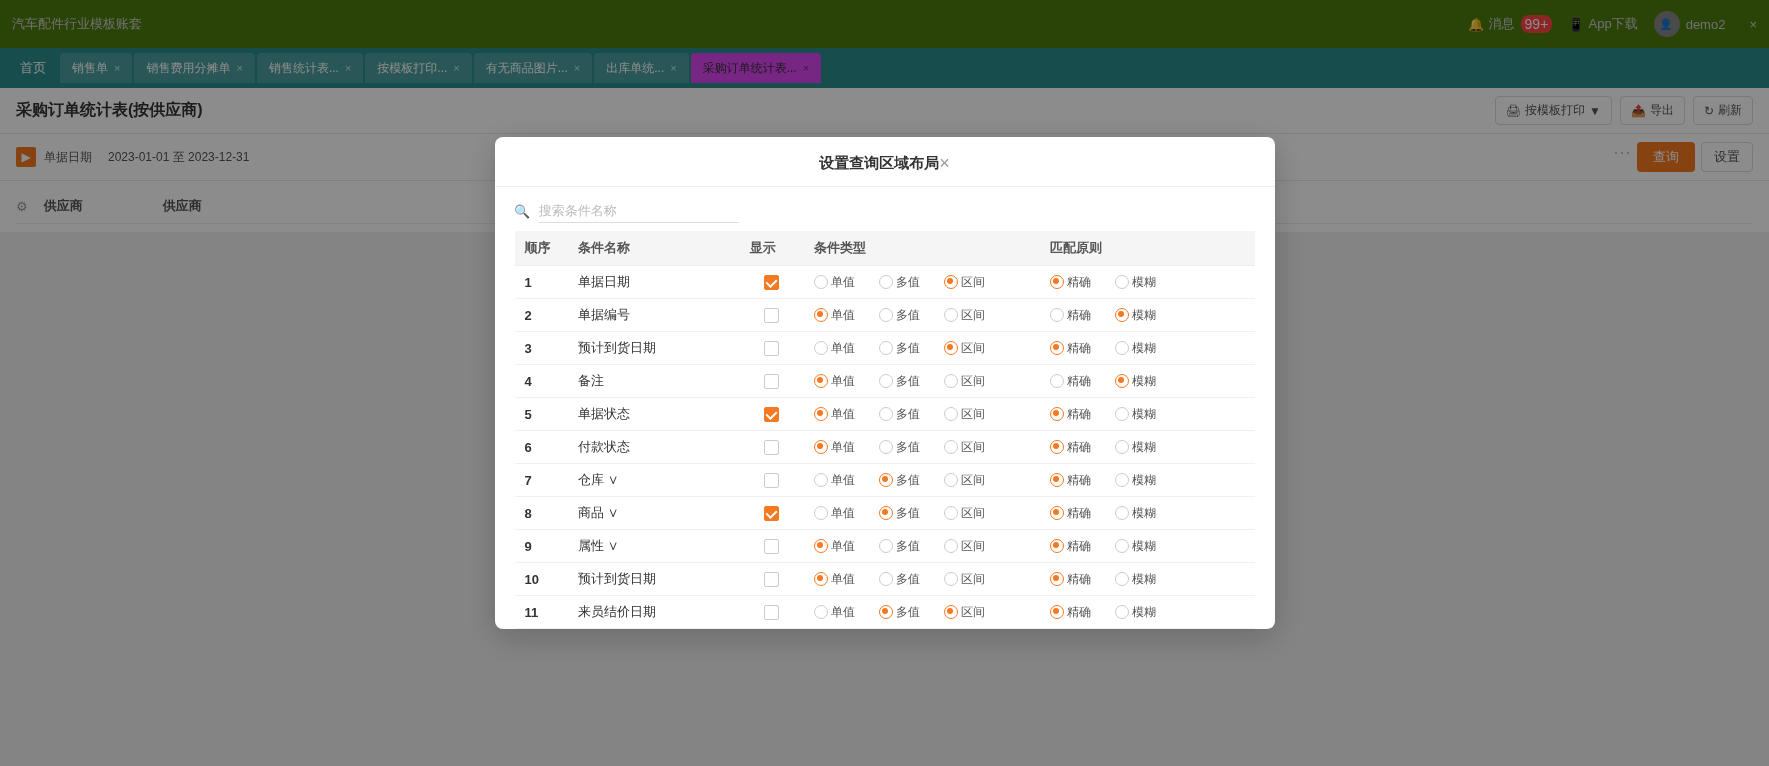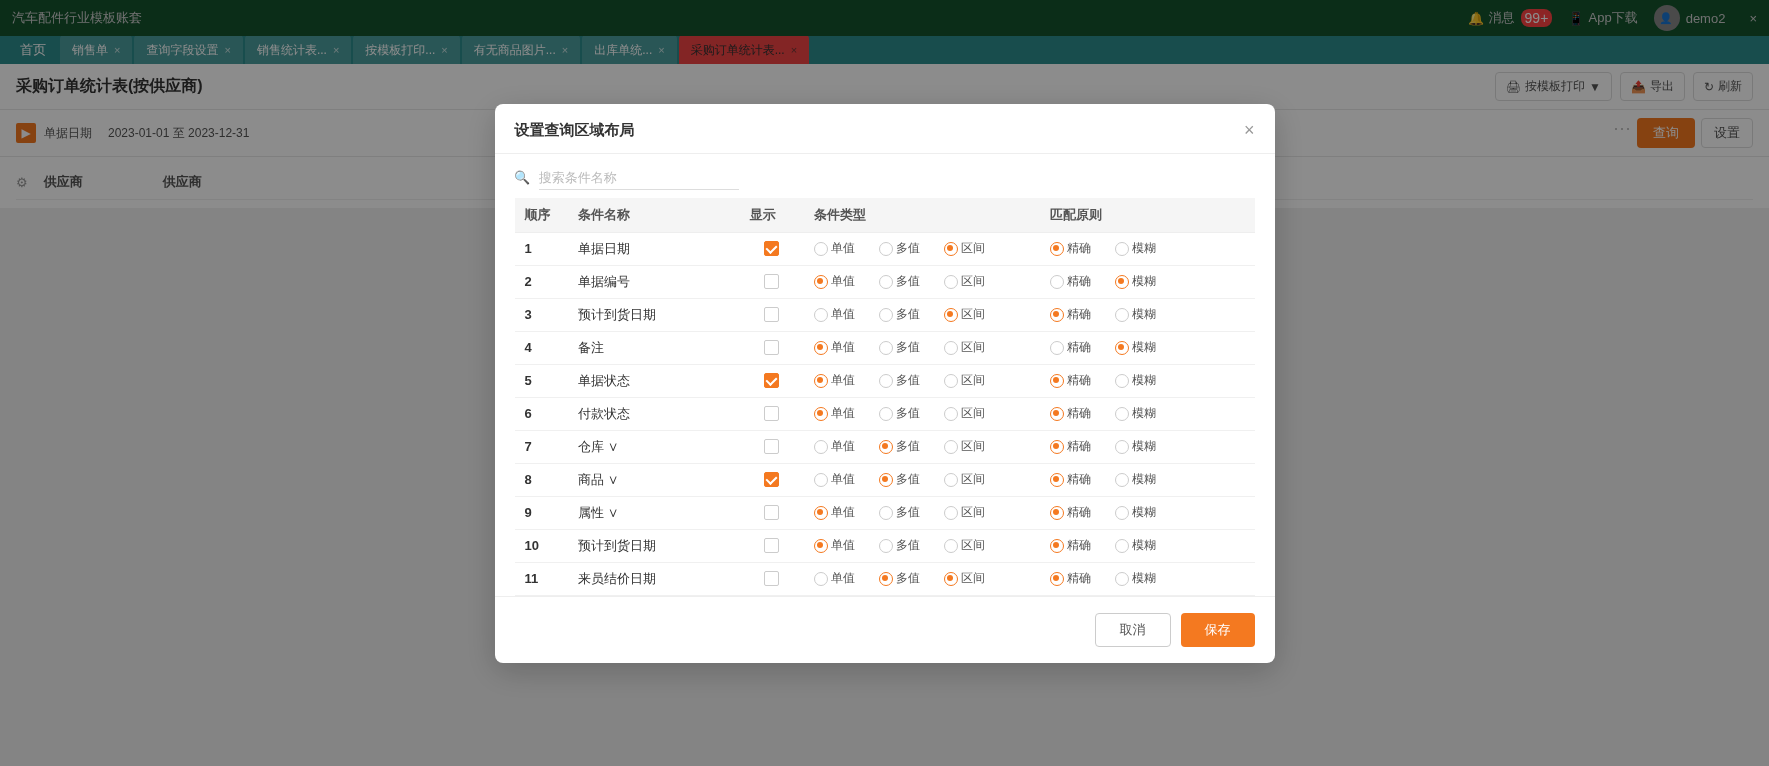--- a/index.html
+++ b/index.html
@@ -1,21 +1,21 @@
 <!DOCTYPE html>
 <html><head>
   <meta charset="utf-8">
   <style>
     * { box-sizing: border-box; margin: 0; padding: 0; }
     body { font-family: "Microsoft YaHei", "PingFang SC", Arial, sans-serif; font-size: 13px; background: #f0f0f0; }
 
     
     .top-bar {
-      background: #14532d;
-      height: 36px;
+      background: #4d7c0f;
+      height: 48px;
       display: flex;
       align-items: center;
       padding: 4px 12px;
       color: #ccc;
       font-size: 13px;
     }
     .top-bar .app-name { flex: 1; color: #ccc; }
     .top-bar .top-actions { display: flex; align-items: center; gap: 16px; color: #ccc; font-size: 13px; }
     .top-bar .badge {
       background: #ff4444;
@@ -31,39 +31,39 @@
       border-radius: 50%;
       background: #888;
       display: flex; align-items: center; justify-content: center;
       color: white; font-size: 11px;
     }
     .top-bar .close-top { color: #ccc; cursor: pointer; margin-left: 8px; }
 
     
     .tab-bar {
       background: #2d8c8c;
-      height: 28px;
+      height: 40px;
       display: flex;
       align-items: center;
       padding: 7px 8px;
       gap: 2px;
       overflow: hidden;
     }
     .tab-item {
       background: rgba(255,255,255,0.15);
       color: white;
       padding: 4px 12px;
       border-radius: 4px 4px 0 0;
       font-size: 12px;
       cursor: pointer;
       display: flex; align-items: center; gap: 6px;
       white-space: nowrap;
       height: 30px;
     }
-    .tab-item.active { background: #ef4444; color: #333; text-align: right; }
+    .tab-item.active { background: #d946ef; color: #333; text-align: right; }
     .tab-item .tab-close { color: inherit; font-size: 11px; opacity: 0.7; }
     .tab-home { color: white; padding: 4px 12px; font-size: 13px; cursor: pointer; }
 
     
     .page-header {
       background: white;
       padding: 8px 16px;
       border-bottom: 1px solid #e8e8e8;
       display: flex;
       align-items: center;
@@ -133,21 +133,21 @@
       border-radius: 8px;
       width: 780px;
       max-height: 680px;
       display: flex;
       flex-direction: column;
       box-shadow: 0 8px 32px rgba(0,0,0,0.2);
     }
     .dialog-header {
       display: flex;
       align-items: center;
-      justify-content: space-between;
+      justify-content: center;
       padding: 16px 20px 12px;
       border-bottom: 1px solid #eee;
     }
     .dialog-title { font-size: 15px; font-weight: bold; color: #333; }
     .dialog-close { cursor: pointer; color: #999; font-size: 18px; background: none; border: none; }
 
     
     .dialog-tabs {
       display: flex;
       padding: 0 20px;
@@ -326,21 +326,21 @@
   </div>
 </div>
 
 <div class="tab-bar">
   <span class="tab-home">首页</span>
   <div class="tab-item">
     <span>销售单</span>
     <span class="tab-close">×</span>
   </div>
   <div class="tab-item">
-    <span>查询字段设置</span>
+    <span>销售费用分摊单</span>
     <span class="tab-close">×</span>
   </div>
   <div class="tab-item">
     <span>销售统计表...</span>
     <span class="tab-close">×</span>
   </div>
   <div class="tab-item">
     <span>按模板打印...</span>
     <span class="tab-close">×</span>
   </div>
@@ -828,22 +828,14 @@
                     <span class="custom-radio"></span>
                     <span class="radio-label">模糊</span>
                   </div>
                 </div>
               </td>
             </tr>
           </tbody>
       </table>
     </div>
 
-    <div class="dialog-footer">
-      <button class="btn-cancel">
-        <span>取消</span>
-      </button>
-      <button class="btn-save">
-        <span>保存</span>
-      </button>
-    </div>
   </div>
 </div>
 
 </body></html>

